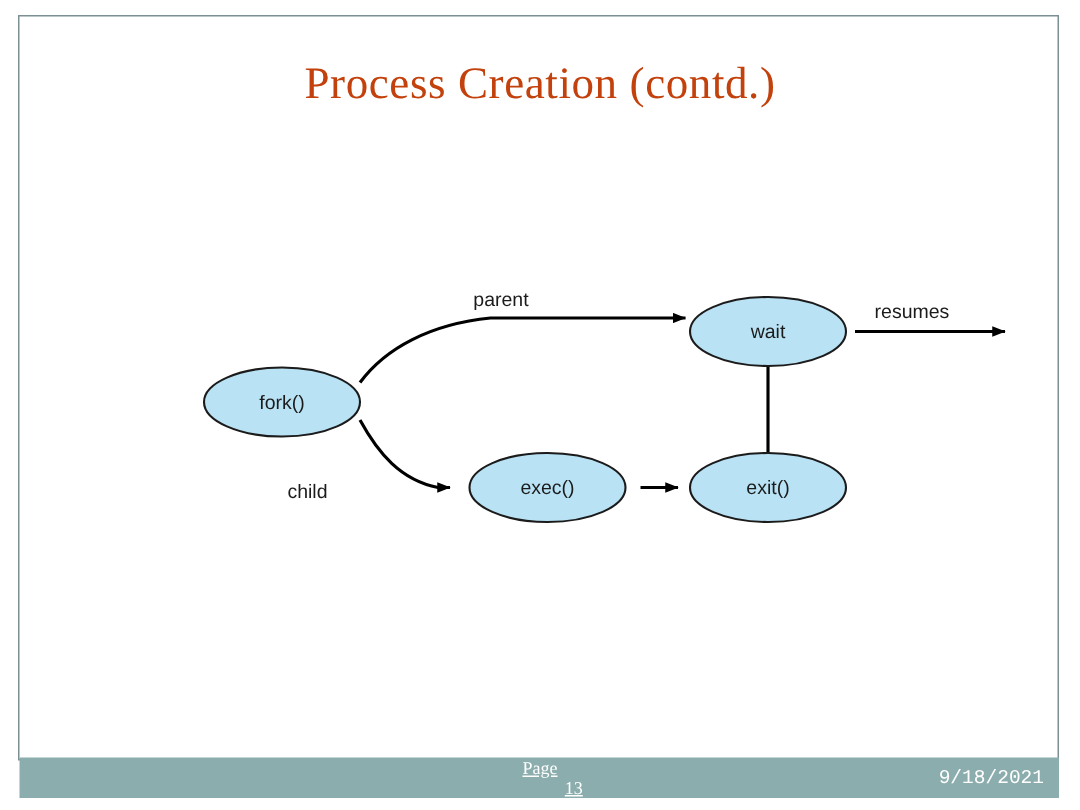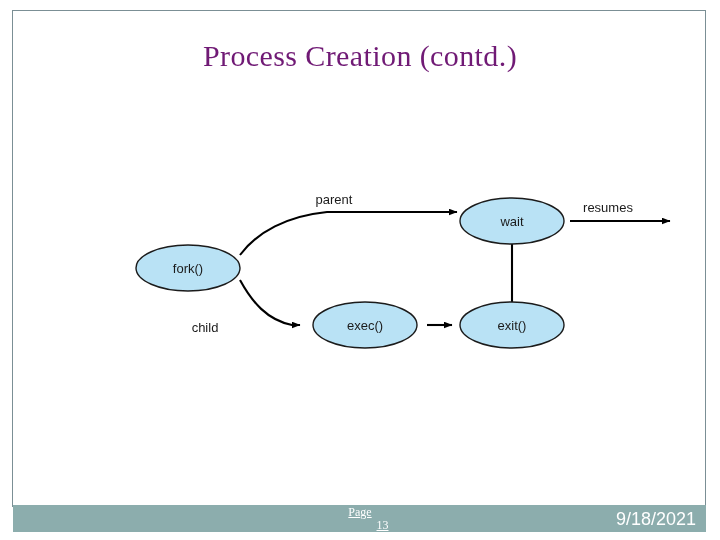--- a/index.html
+++ b/index.html
@@ -37,21 +37,21 @@
 
   #slide-title {
     position: absolute;
     left: 0;
     top: 36px;
     width: 720px;
     text-align: center;
     font-family: "Liberation Serif", serif;
     font-size: 30px;
     line-height: 40px;
-    color: #701a75;
+    color: #c2410c;
     letter-spacing: 0.4px;
     white-space: nowrap;
   }
 
   
   #diagram-wrap {
     position: absolute;
     left: 62px;
     top: 180px;
     width: 618px;
@@ -109,22 +109,22 @@
     padding-top: 1px;
     box-sizing: border-box;
     text-decoration: underline;
   }
   #footer-page .pg-word { display: block; }
   #footer-page .pg-num  { display: block; padding-left: 45px; }
   #footer-date {
     position: absolute;
     right: 24px;
     top: 512px;
-    font-family: Liberation Sans, sans-serif;
-    font-size: 18px;
+    font-family: Liberation Mono, monospace;
+    font-size: 13px;
     color: #ffffff;
     line-height: 14px;
     white-space: nowrap;
   }
 </style>
 </head>
 <body>
 
 <div id="slide">
 

